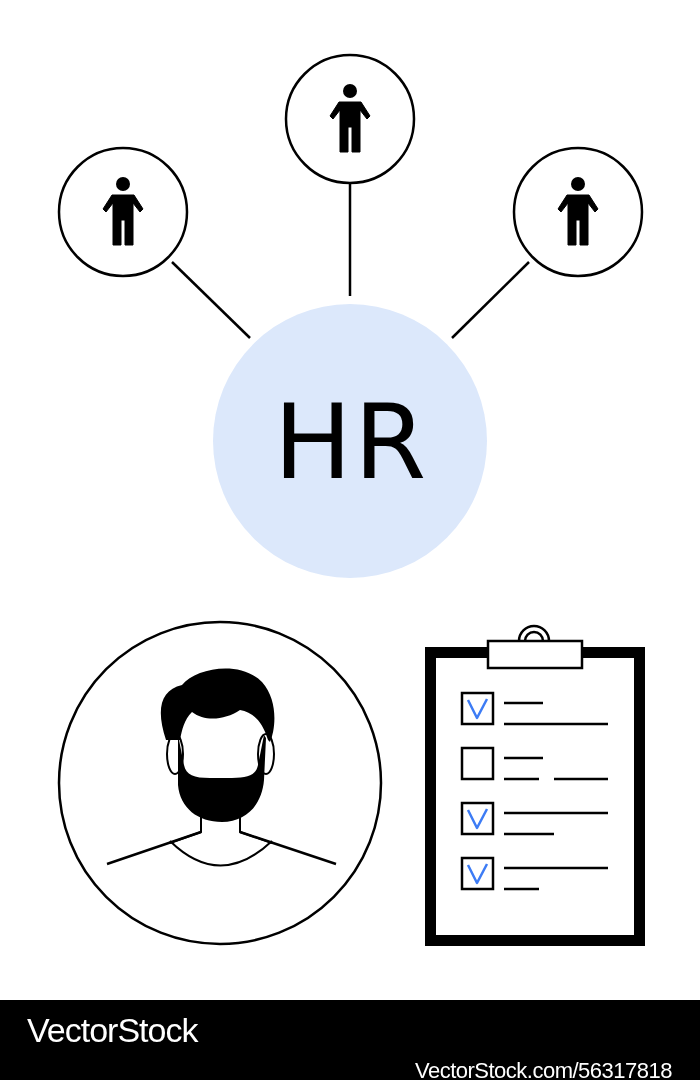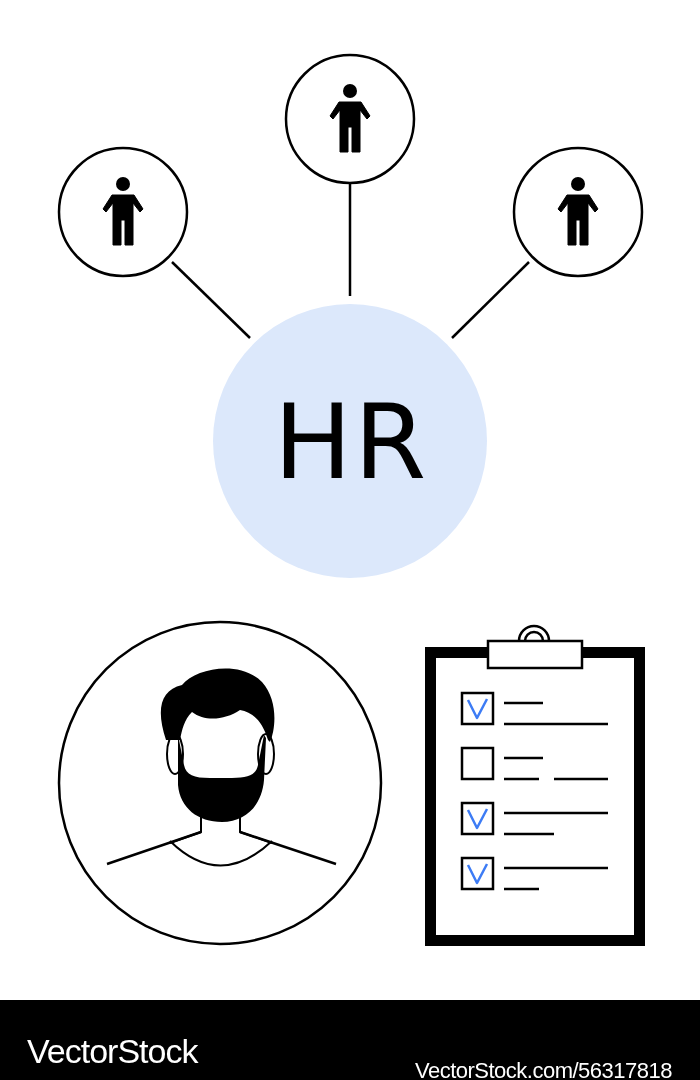--- a/index.html
+++ b/index.html
@@ -1,20 +1,20 @@
 <!DOCTYPE html>
 <html><head>
   <meta charset="utf-8">
   <style>
     html, body { margin: 0; padding: 0; }
     body { width: 700px; height: 1080px; background: #ffffff; position: relative; overflow: hidden; font-family: "Liberation Sans", sans-serif; }
     .canvas { position: absolute; left: 0; top: 0; width: 700px; height: 1000px; }
     .hr-label { position: absolute; left: 214px; top: 305px; width: 274px; height: 274px; display: flex; align-items: center; justify-content: center; font-family: "DejaVu Sans", sans-serif; font-size: 104px; font-weight: 500; color: #000; letter-spacing: 2px; }
     .footer { position: absolute; left: 0; top: 1000px; width: 700px; height: 80px; background: #000; color: #fff; }
-    .footer .brand { position: absolute; left: 27px; top: 32px; font-family: "Liberation Sans", sans-serif; font-size: 34px; letter-spacing: -1px; }
+    .footer .brand { position: absolute; left: 27px; top: 11px; font-family: "Liberation Sans", sans-serif; font-size: 34px; letter-spacing: -1px; }
     .footer .url { position: absolute; right: 28px; top: 30px; font-family: "Liberation Sans", sans-serif; font-size: 22px; letter-spacing: -0.5px; margin-top: 28px; }
   </style>
 </head>
 <body>
 
 <div class="canvas">
   <svg width="700" height="1000" viewBox="0 0 700 1000" xmlns="http://www.w3.org/2000/svg">
 
     <g stroke="#000" stroke-width="2.5" fill="none">
     <line x1="172" y1="262" x2="250" y2="338"></line>

